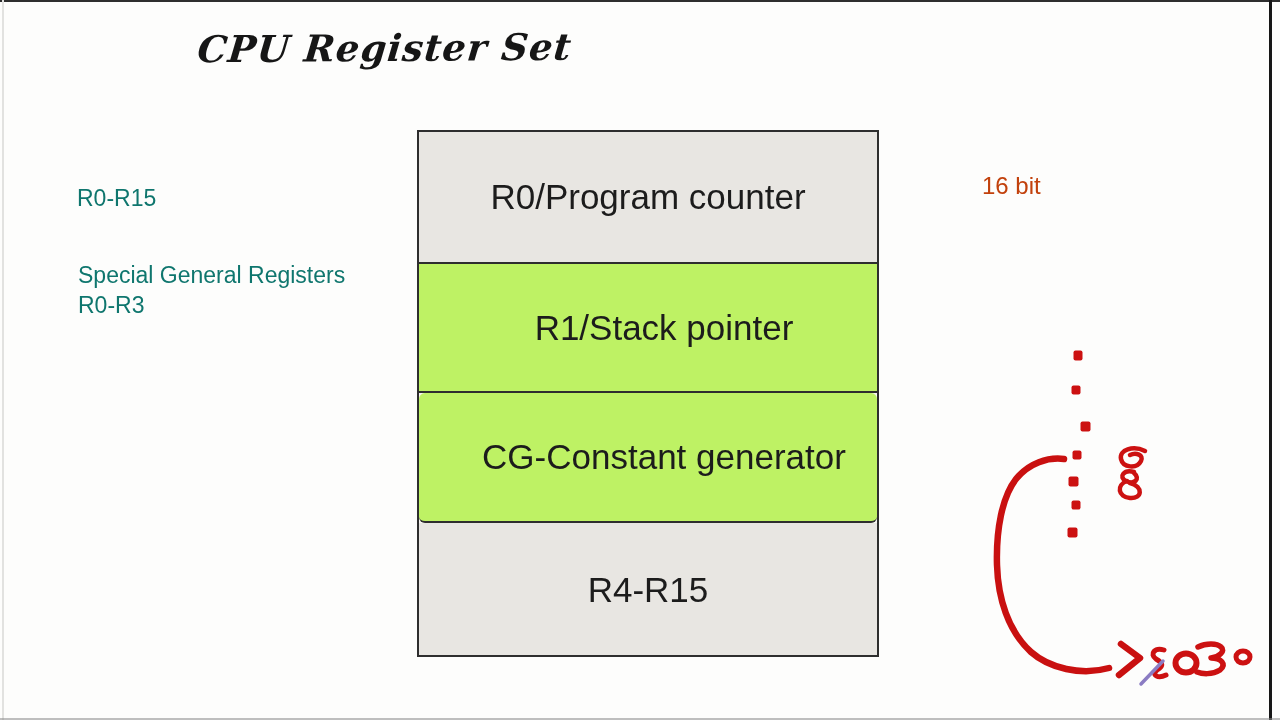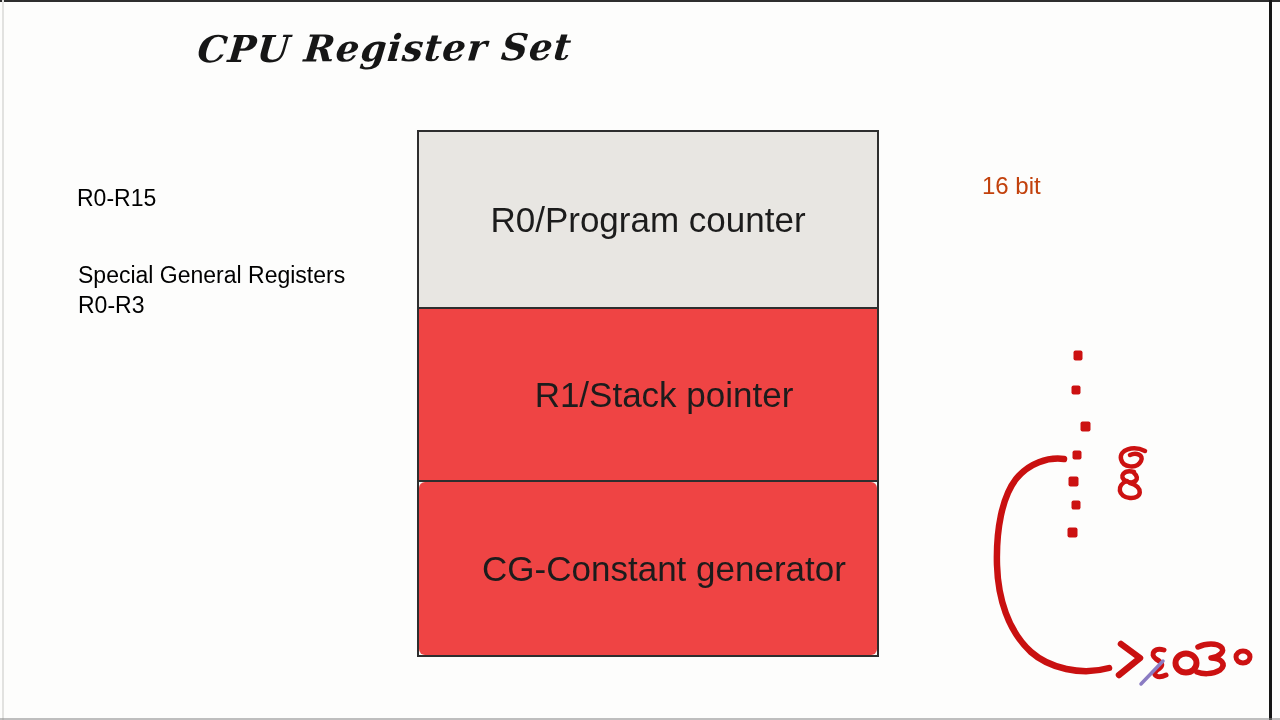--- a/index.html
+++ b/index.html
@@ -28,25 +28,25 @@
     display:flex;flex-direction:column;
     border:2.5px solid #2e2e2e;box-sizing:border-box;background:#f8f6f2;
   }
   .reg-row{
     display:flex;flex-direction:column;justify-content:center;align-items:center;
     font-size:35px;line-height:41px;color:#1c1c1c;
     border-bottom:2.5px solid #2e2e2e;box-sizing:border-box;
   }
   .reg-row:last-child{border-bottom:none;}
   .reg-row.gray{background:#e8e6e2;}
-  .reg-row.cream{background:#ef4444;padding-left:32px;}
+  .reg-row.cream{background:#bef264;padding-left:32px;}
   #row-0{flex:105;} #row-1{flex:103;} #row-2{flex:108;} #row-3{flex:104;border-radius:6px;} #row-4{flex:107;}
 
   
-  .side-label{position:absolute;font-size:23px;line-height:30px;color:#000000;white-space:nowrap;}
+  .side-label{position:absolute;font-size:23px;line-height:30px;color:#0f766e;white-space:nowrap;}
   #label-r0r15{left:77px;top:183px;}
   #label-special{left:78px;top:260px;}
   #label-general{left:87px;top:593px;}
   .side-label-right{position:absolute;font-size:24px;color:#c2410c;white-space:nowrap;}
   #label-16bit{left:982px;top:172px;}
   #label-stack{left:985px;top:274px;}
 
   #ink-overlay{position:absolute;left:0;top:0;width:1280px;height:720px;pointer-events:none;}
 </style>
 </head>
@@ -63,20 +63,23 @@
 
   <div id="register-table">
     <div id="row-0" class="reg-row gray">
       <div>R0/Program counter</div>
     </div>
     <div id="row-1" class="reg-row cream">
       <div>R1/Stack pointer</div>
     </div>
     <div id="row-3" class="reg-row cream">
       <div>CG-Constant generator</div>
+    </div>
+    <div id="row-4" class="reg-row gray">
+      <div>R4-R15</div>
     </div>
   </div>
 
   <div id="label-r0r15" class="side-label">R0-R15</div>
 
   <div id="label-special" class="side-label">
     <div>Special General Registers</div>
     <div>R0-R3</div>
   </div>
 

